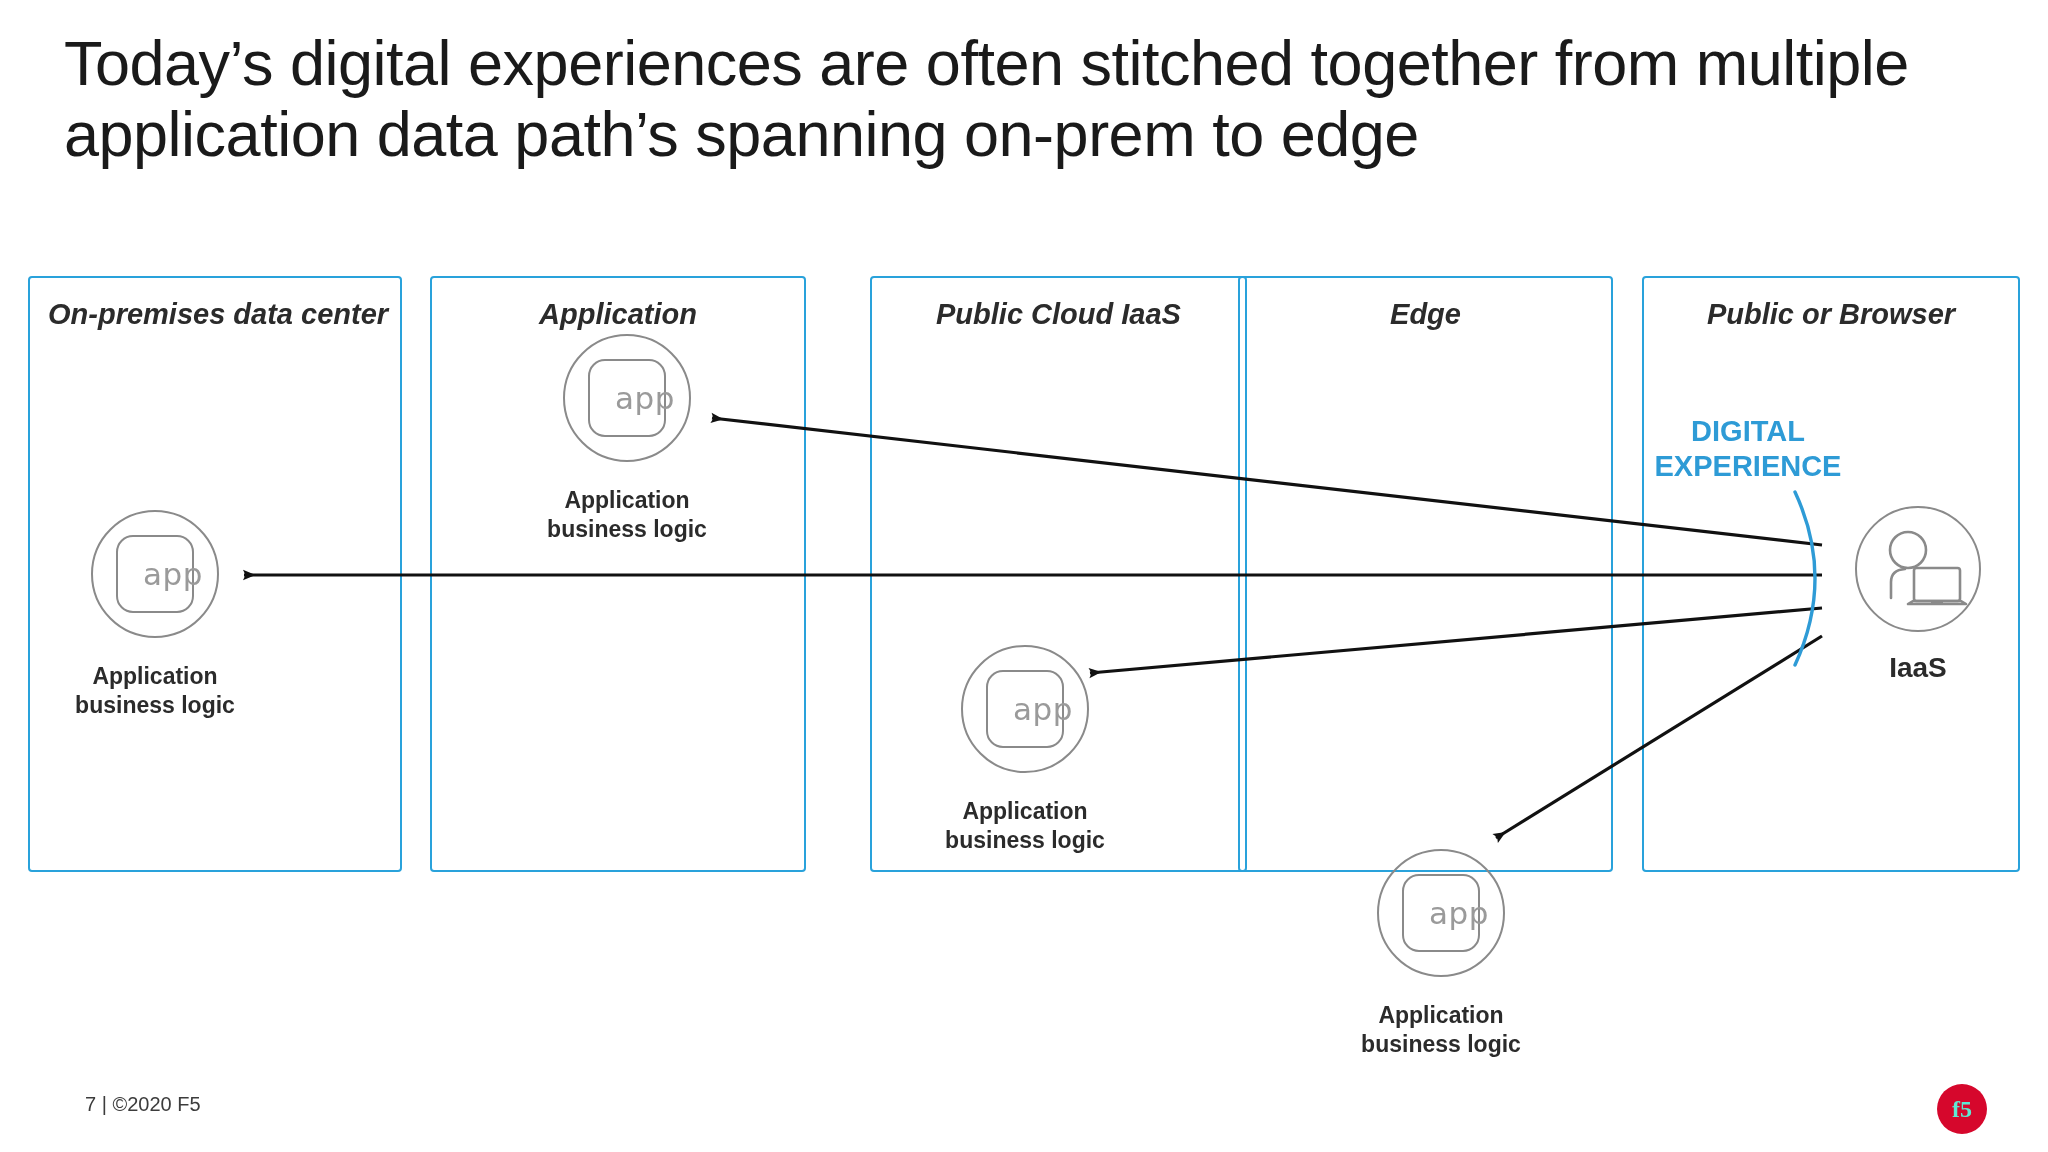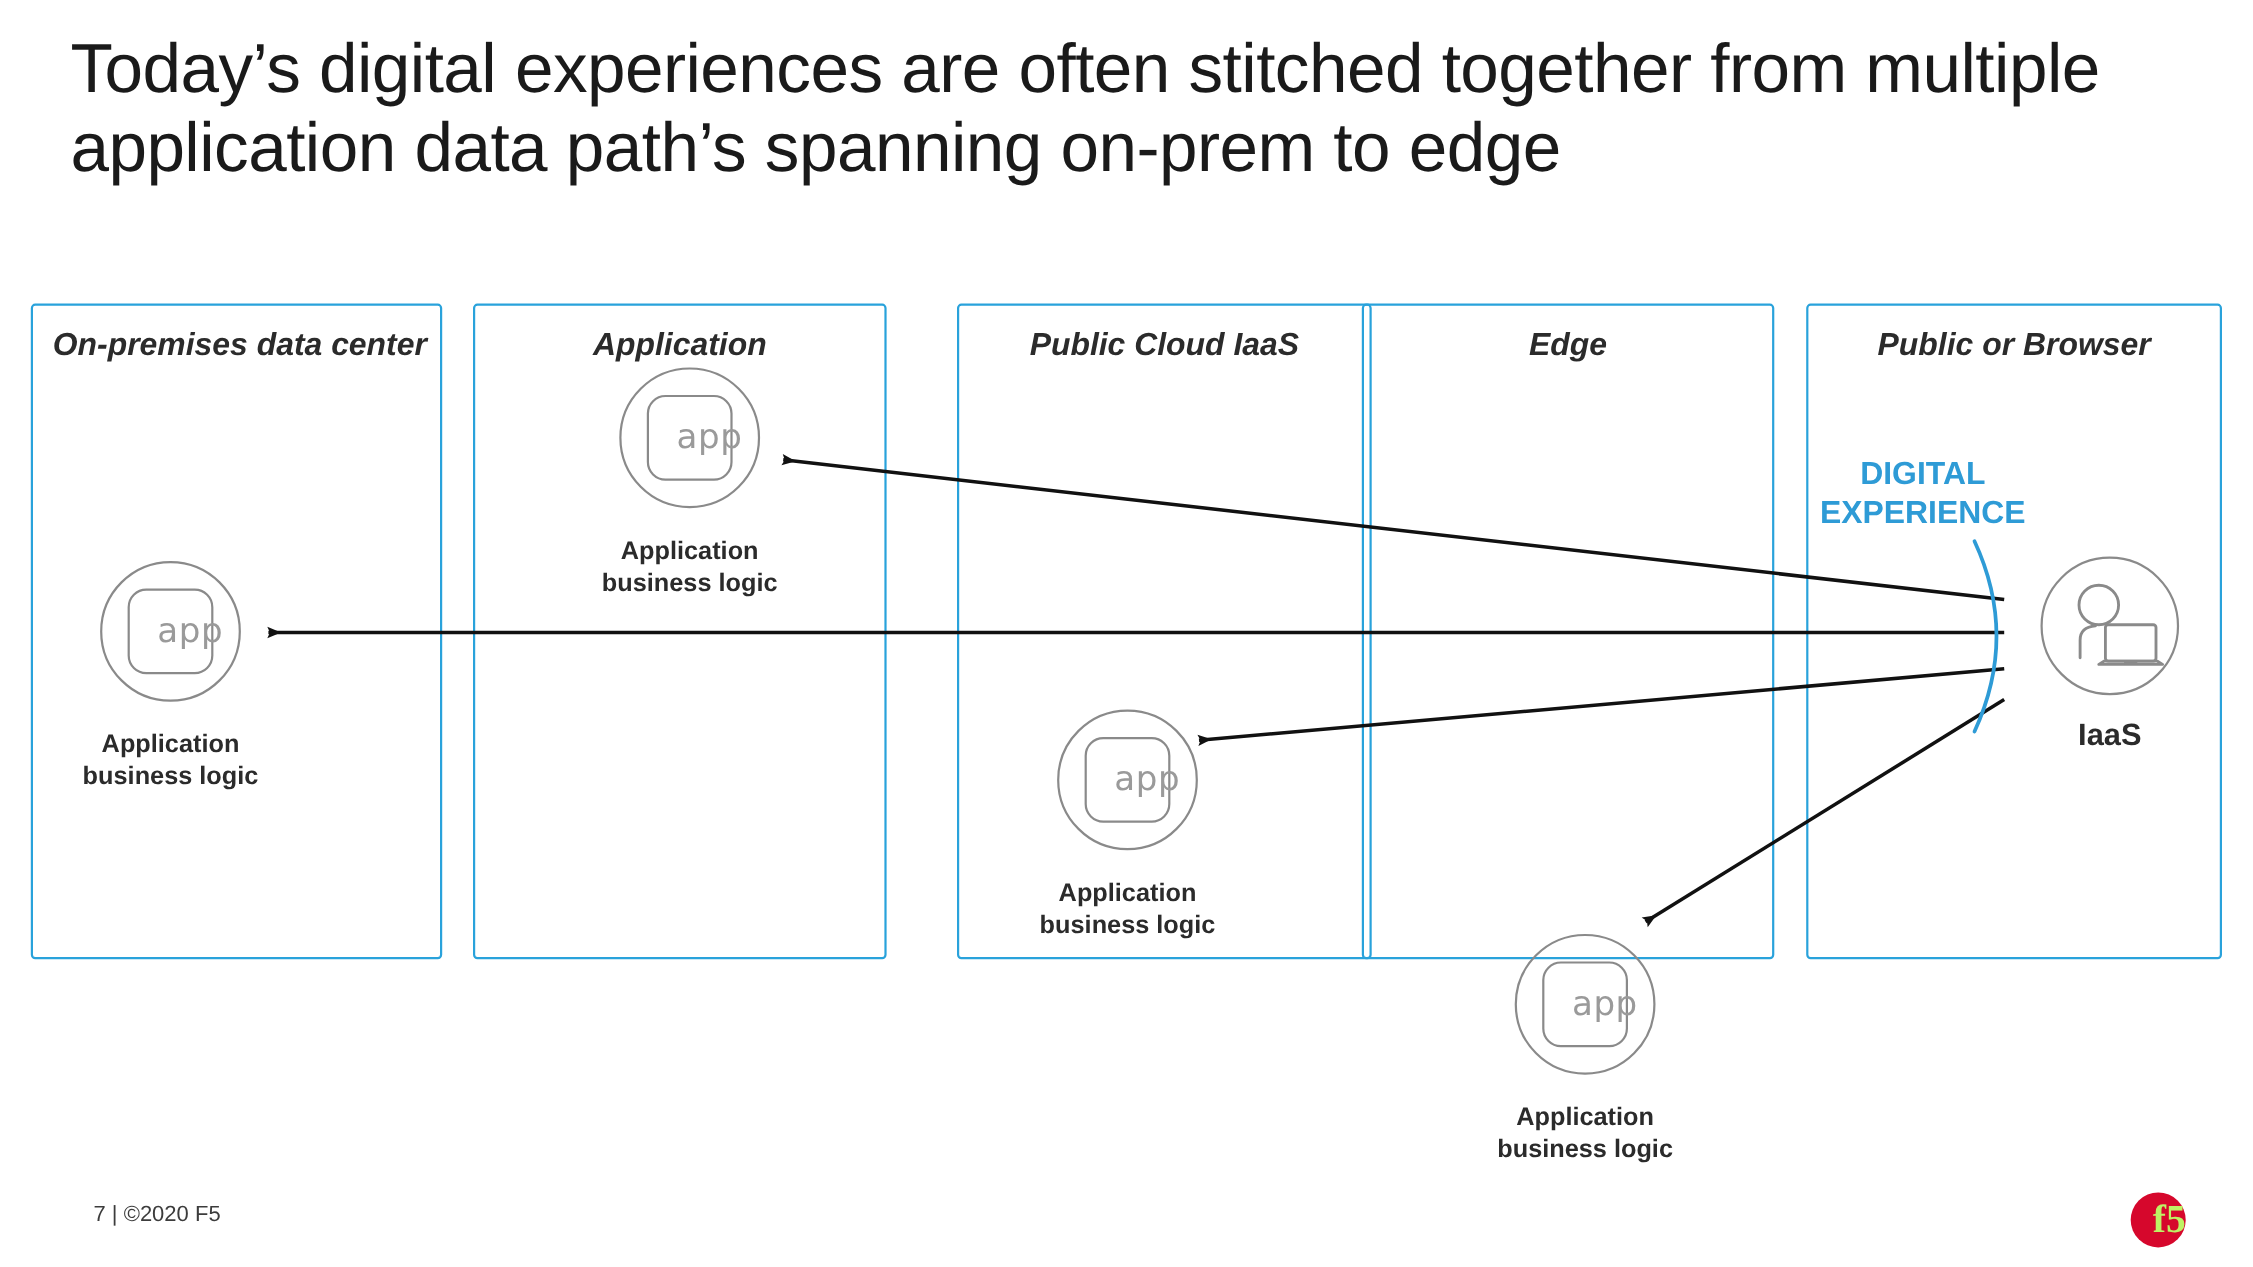--- a/index.html
+++ b/index.html
@@ -171,23 +171,23 @@
     width: 50px;
     height: 50px;
     border-radius: 50%;
     background: #D6072C;
     position: relative;
   }
   .f5-text {
     position: absolute;
     left: 0; right: 0; top: 50%;
     transform: translateY(-52%);
-    text-align: right;
-    color: #bef264;
-    font-size: 36px;
+    text-align: center;
+    color: #5eead4;
+    font-size: 24px;
     font-weight: bold;
     font-family: "Liberation Serif", serif;
     line-height: 1;
   }
 </style>
 </head>
 <body>
 
 <div id="slide-title">Today’s digital experiences are often stitched together from multiple application data path’s spanning on-prem to edge</div>
 

